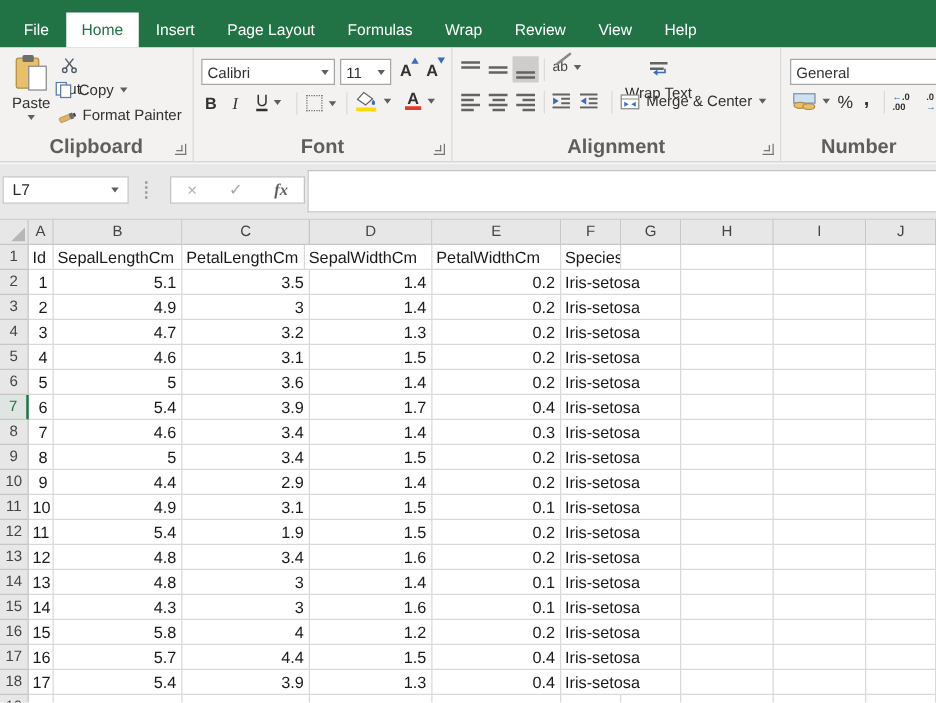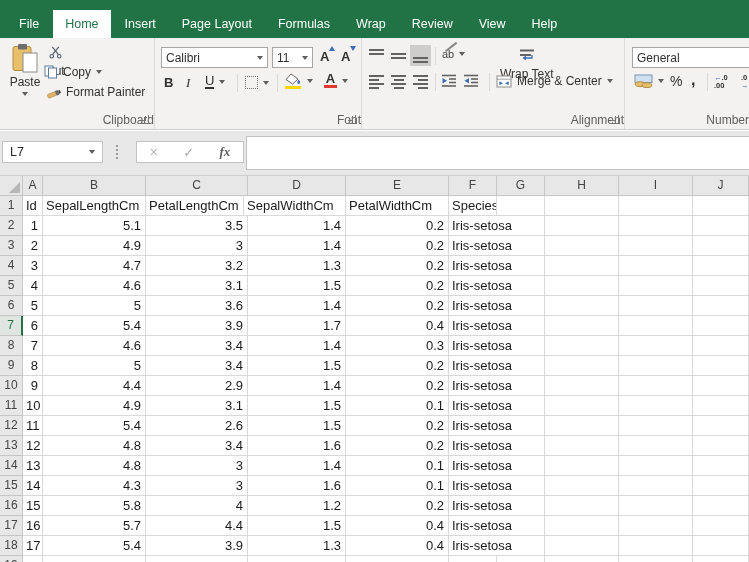--- a/index.html
+++ b/index.html
@@ -11,21 +11,21 @@
           display:flex;align-items:flex-end;}
   .tab{height:28px;line-height:28px;padding:0 12px;margin:0 1px;color:#fff;font-size:12.5px;
        display:flex;align-items:center;gap:6px;cursor:default;}
   .tab.first{margin-left:7px;}
   .tab.active{background:#fff;color:#217346;}
   .tab.search{margin-left:20px;}
   
   .ribbon{position:absolute;top:38px;left:0;width:749px;height:92px;background:#f3f2f1;
           border-bottom:1px solid #d2d0ce;box-sizing:border-box;}
   .rgroup{position:absolute;top:0;height:91px;border-right:1px solid #dcdad8;box-sizing:border-box;}
-  .rgroup-label{position:absolute;bottom:2px;left:0;right:0;text-align:right;font-size:12px;color:#605e5c;}
+  .rgroup-label{position:absolute;bottom:2px;left:0;right:0;text-align:center;font-size:16px;color:#605e5c;font-weight:bold;}
   .launcher{position:absolute;right:5px;bottom:5px;width:8px;height:8px;
             border-right:1px solid #767676;border-bottom:1px solid #767676;}
   .launcher:after{content:"";position:absolute;right:1px;bottom:1px;width:4px;height:4px;
             border-right:1px solid #767676;border-bottom:1px solid #767676;transform:translate(-1px,-1px);}
   .ritem{position:absolute;display:flex;align-items:center;gap:5px;font-size:12px;color:#323130;white-space:nowrap;}
   .chev{width:0;height:0;border-left:3px solid transparent;border-right:3px solid transparent;
         border-top:4px solid #605e5c;display:inline-block;}
   .vsep{position:absolute;width:1px;background:#dcdad8;}
   .combo{position:absolute;background:#fff;border:1px solid #a6a6a6;box-sizing:border-box;height:21px;
          display:flex;align-items:center;font-size:12px;color:#323130;padding:0 4px;justify-content:space-between;}
@@ -505,21 +505,21 @@
       <div class="gcell spill" style="width: 48px;">Iris-setosa</div>
       <div class="gcell" style="width: 48px;"></div>
       <div class="gcell" style="width: 74px;"></div>
       <div class="gcell" style="width: 74px;"></div>
       <div class="gcell" style="width: 56px;"></div>
     </div>
     <div class="grow">
       <div class="gcell ghead rowno" style="width: 23px;">12</div>
       <div class="gcell num" style="width: 20px;">11</div>
       <div class="gcell num" style="width: 103px;">5.4</div>
-      <div class="gcell num" style="width: 102px;">2.6</div>
+      <div class="gcell num" style="width: 102px;">1.9</div>
       <div class="gcell num" style="width: 98px;">1.5</div>
       <div class="gcell num" style="width: 103px;">0.2</div>
       <div class="gcell spill" style="width: 48px;">Iris-setosa</div>
       <div class="gcell" style="width: 48px;"></div>
       <div class="gcell" style="width: 74px;"></div>
       <div class="gcell" style="width: 74px;"></div>
       <div class="gcell" style="width: 56px;"></div>
     </div>
     <div class="grow">
       <div class="gcell ghead rowno" style="width: 23px;">13</div>

